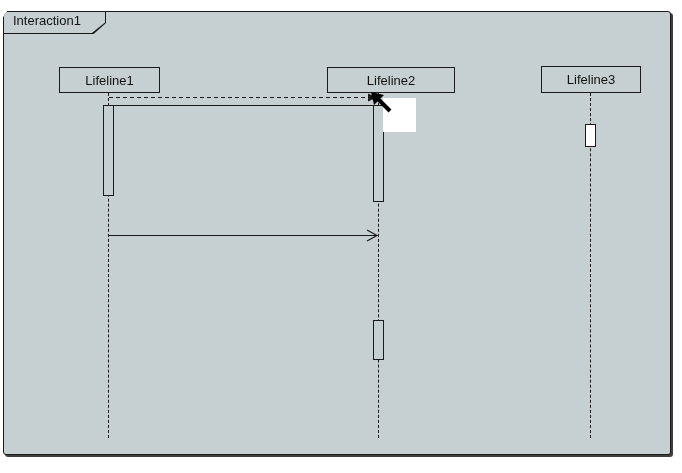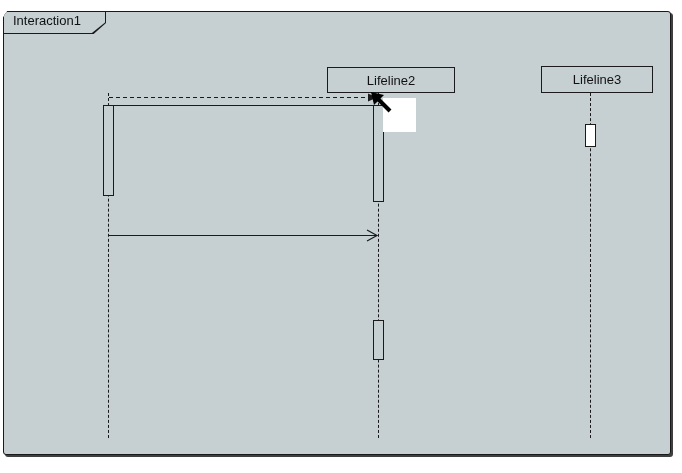--- a/index.html
+++ b/index.html
@@ -34,21 +34,21 @@
 
   
   .head{
     position:absolute;height:26px;box-sizing:border-box;
     border:1px solid #1a1a1a;background:#c6d0d3;
     display:flex;align-items:center;justify-content:center;
     font-size:13px;color:#111;
   }
   .head.l1{left:59px;top:67px;width:101px;}
   .head.l2{left:327px;top:67px;width:128px;}
-  .head.l3{left:541px;top:66px;width:112px;height:27px;}
+  .head.l3{left:541px;top:66px;width:100px;height:27px;}
 
   
   .lifeline-dash{
     position:absolute;width:0;border-left:1px dashed #1a1a1a;
   }
   .dash1{left:108px;top:93px;height:345px;}
   .dash2{left:378px;top:93px;height:345px;}
   .dash3{left:590px;top:93px;height:345px;}
 
   
@@ -77,20 +77,23 @@
 
   <div class="frame"></div>
   <div class="frame-tab-outer"></div>
   <div class="frame-tab-inner"></div>
   <div class="frame-tab-label">Interaction1</div>
 
   <div class="lifeline-dash dash1"></div>
   <div class="lifeline-dash dash2"></div>
   <div class="lifeline-dash dash3"></div>
 
+  <div class="head l1">
+    <span>Lifeline1</span>
+  </div>
   <div class="head l2">
     <span>Lifeline2</span>
   </div>
   <div class="head l3">
     <span>Lifeline3</span>
   </div>
 
   <div class="activation act-l1"></div>
   <div class="activation act-l2a"></div>
   <div class="activation act-l2b"></div>

